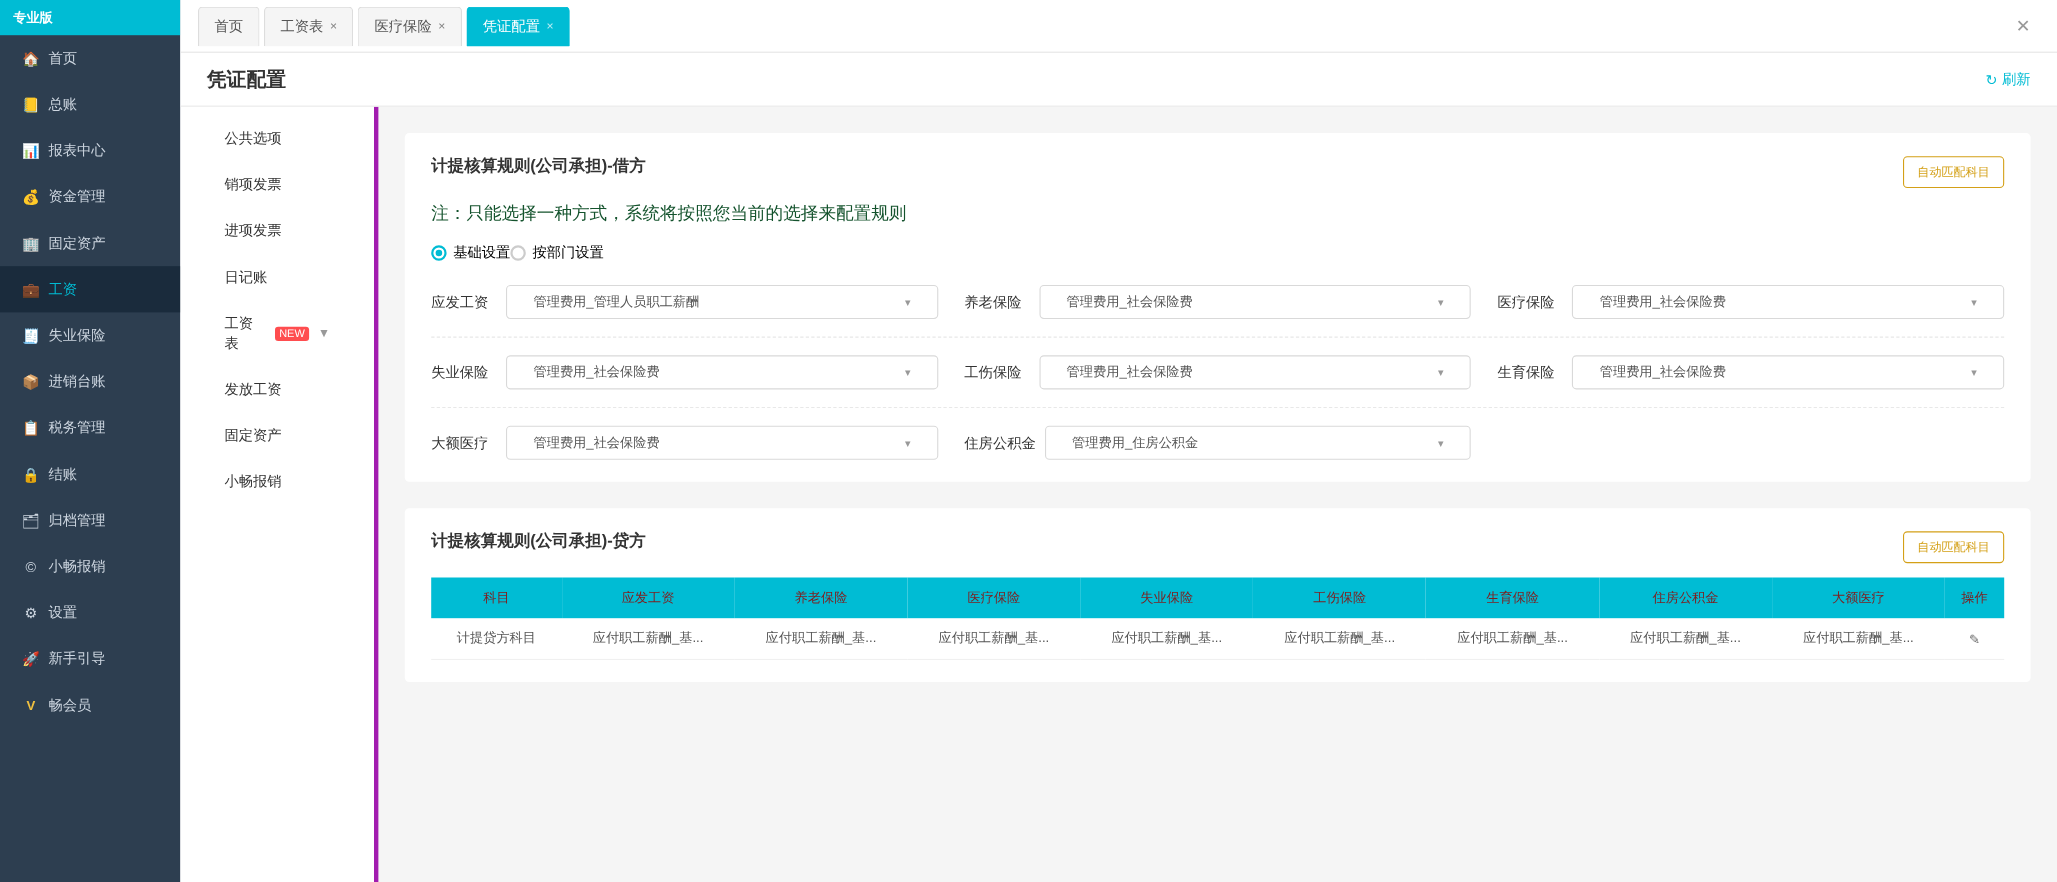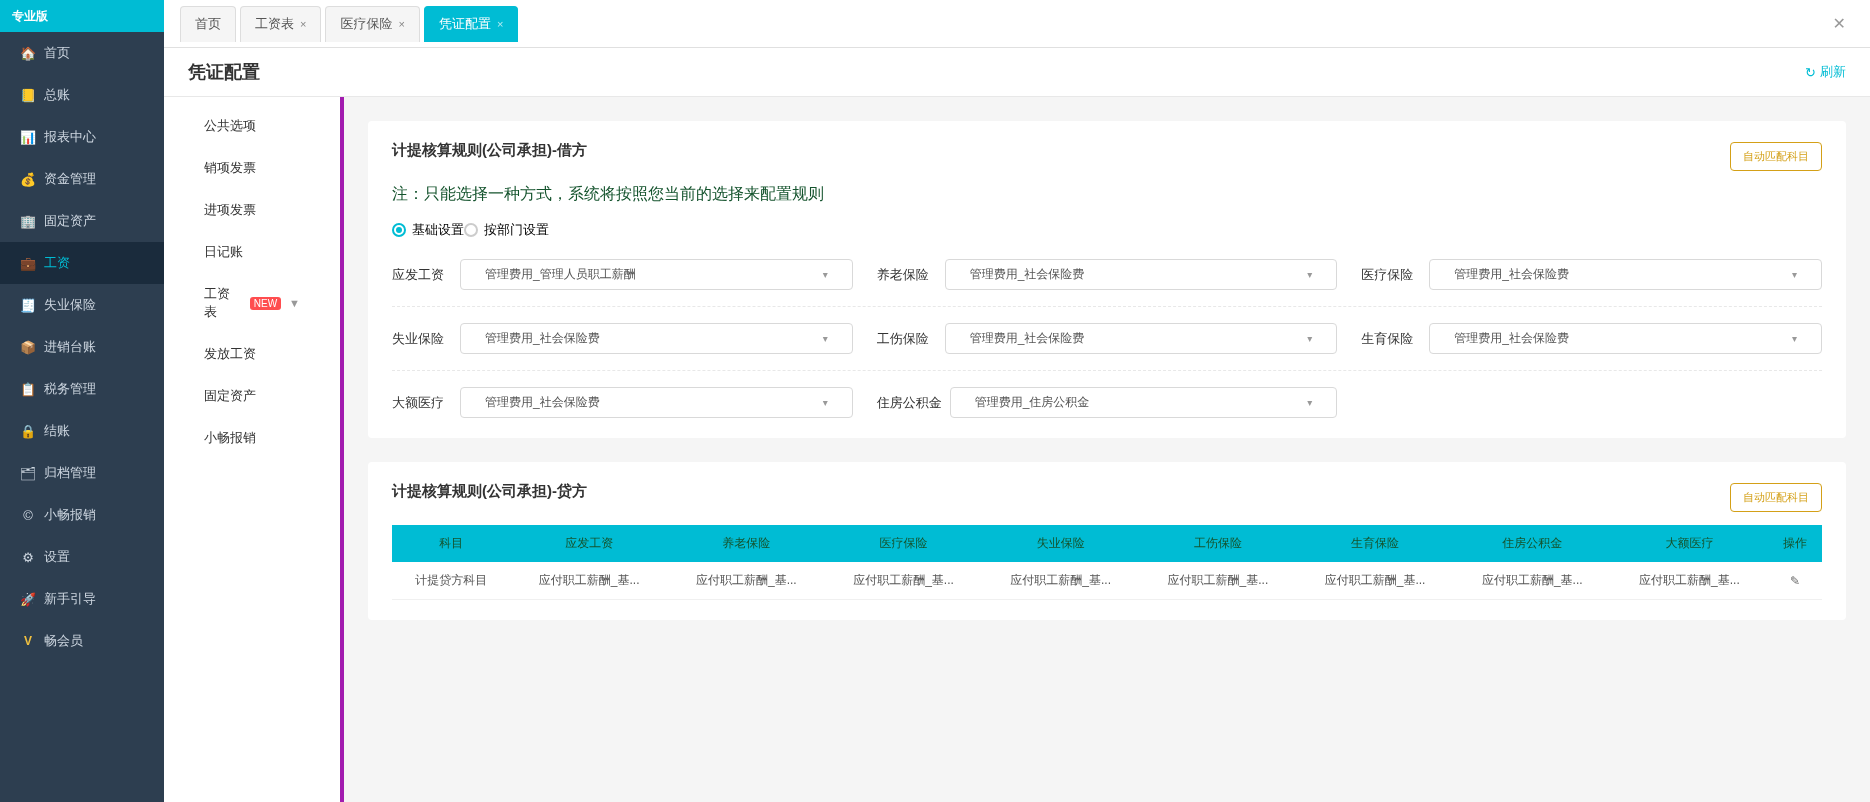--- a/index.html
+++ b/index.html
@@ -56,21 +56,21 @@
     .form-label { font-size: 13px; color: #333; white-space: nowrap; min-width: 60px; }
     .form-select { flex: 1; border: 1px solid #d9d9d9; border-radius: 4px; padding: 6px 24px; font-size: 12px; color: #555; display: flex; align-items: center; justify-content: space-between; cursor: pointer; background: #fff; }
     .select-arrow { color: #999; font-size: 10px; }
     .form-divider { border: none; border-top: 1px dashed #e8e8e8; margin: 16px 0; }
 
     
     .auto-match-btn { border: 1px solid #d4a017; color: #d4a017; background: #fff; padding: 6px 12px; border-radius: 4px; cursor: pointer; font-size: 11px; white-space: nowrap; }
 
     
     .credit-table { width: 100%; border-collapse: collapse; }
-    .credit-table th { background: #00bcd4; color: #14532d; padding: 10px 8px; font-size: 12px; text-align: center; font-weight: normal; }
+    .credit-table th { background: #00bcd4; color: #7f1d1d; padding: 10px 8px; font-size: 12px; text-align: center; font-weight: normal; }
     .credit-table td { padding: 10px 8px; font-size: 12px; text-align: center; border-bottom: 1px solid #f0f0f0; color: #555; }
     .edit-icon { color: #666; cursor: pointer; }
 
     
     ::-webkit-scrollbar { width: 6px; }
     ::-webkit-scrollbar-track { background: #f1f1f1; }
     ::-webkit-scrollbar-thumb { background: #ccc; border-radius: 3px; }
   </style>
 </head>
 <body>

